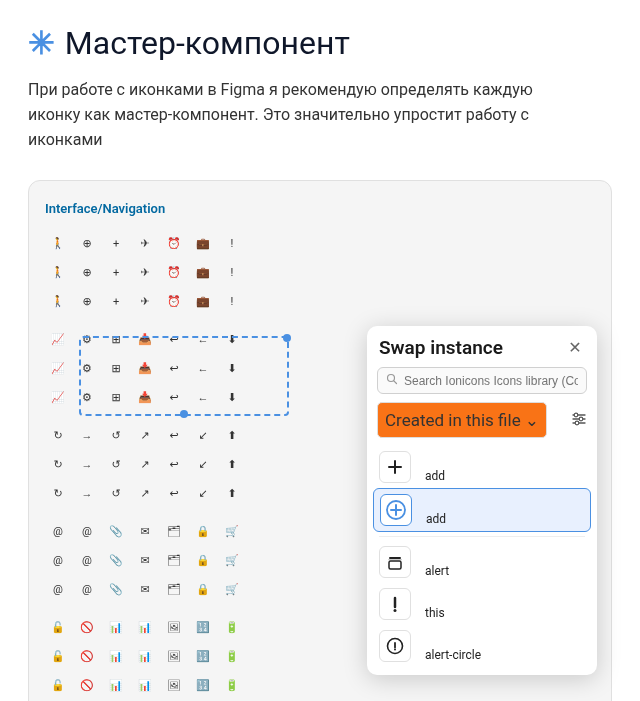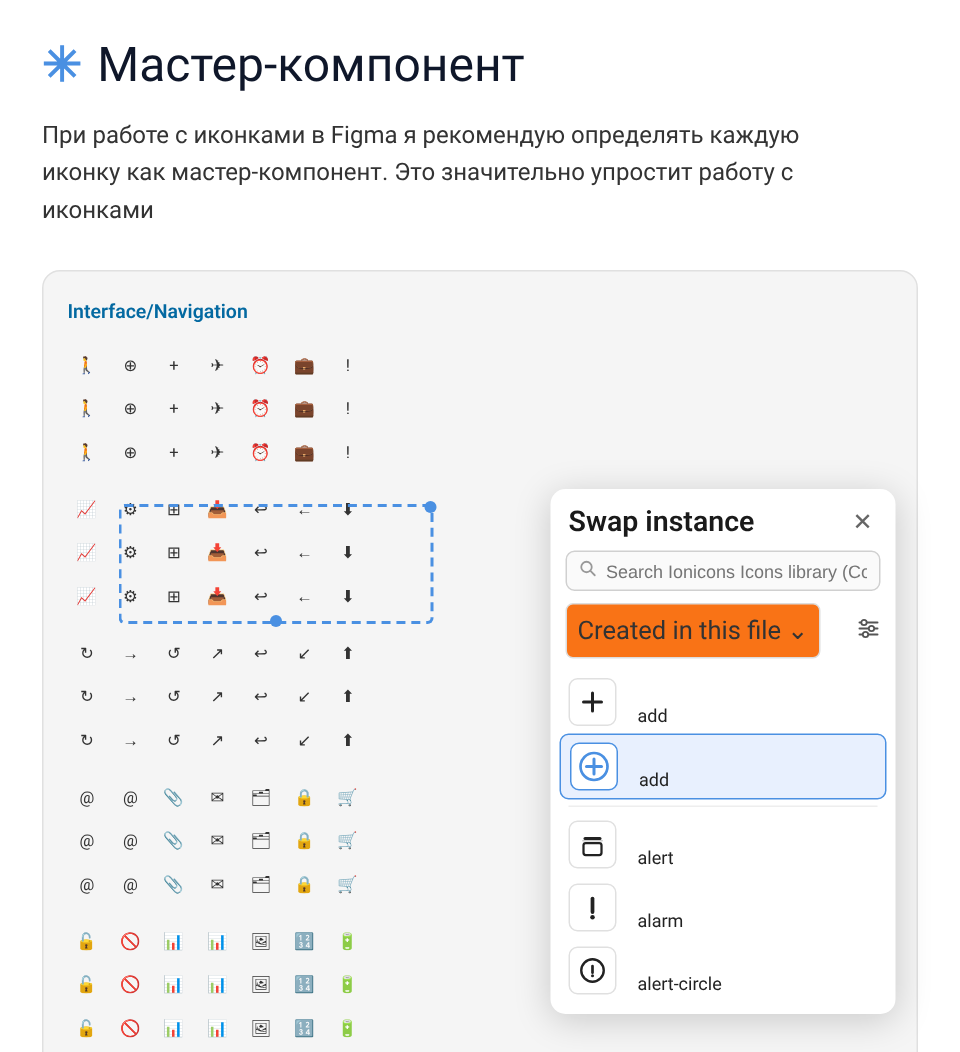--- a/index.html
+++ b/index.html
@@ -488,21 +488,21 @@
           <span class="icon-list-name">alert</span>
         </div>
 
         <div class="icon-list-item">
           <div class="icon-list-thumb">
             <svg width="20" height="20" viewBox="0 0 20 20" fill="none">
               <line x1="10" y1="4" x2="10" y2="13" stroke="#222" stroke-width="2.5" stroke-linecap="round"></line>
               <circle cx="10" cy="16.5" r="1.5" fill="#222"></circle>
             </svg>
           </div>
-          <span class="icon-list-name">alarm</span>
+          <span class="icon-list-name">this</span>
         </div>
 
         <div class="icon-list-item">
           <div class="icon-list-thumb">
             <svg width="20" height="20" viewBox="0 0 20 20" fill="none">
               <circle cx="10" cy="10" r="7.5" stroke="#222" stroke-width="1.6"></circle>
               <line x1="10" y1="7" x2="10" y2="11.5" stroke="#222" stroke-width="1.8" stroke-linecap="round"></line>
               <circle cx="10" cy="13.5" r="1" fill="#222"></circle>
             </svg>
           </div>

